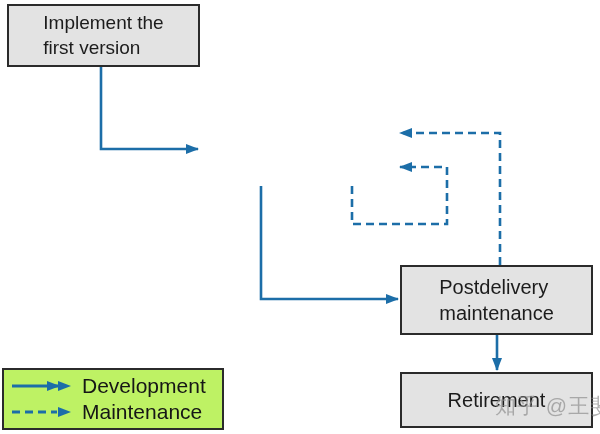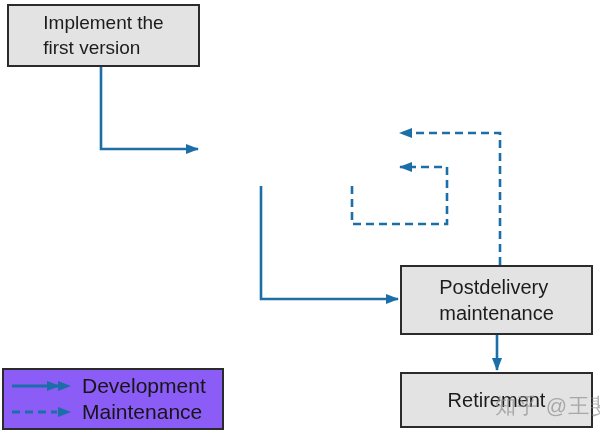--- a/index.html
+++ b/index.html
@@ -32,21 +32,21 @@
   .node-postdelivery{left:400px;top:265px;width:193px;height:70px;font-size:20px;}
   .node-retirement{left:400px;top:372px;width:193px;height:56px;font-size:20px;}
   .edges{
     position:absolute;left:0;top:0;width:600px;height:434px;
     pointer-events:none;
   }
   .legend{
     position:absolute;left:2px;top:368px;width:222px;height:62px;
     border:2px solid var(--node-border);
     box-sizing:border-box;
-    background:#8b5cf6;
+    background:#bef264;
     display:flex;flex-direction:column;justify-content:center;
     gap:2px;
     padding:2px 6px;
   }
   .legend-row{
     display:flex;align-items:center;gap:10px;
     font-size:21px;color:#161616;
   }
   .legend-row svg{flex:0 0 auto;display:block;}
   .watermark{

